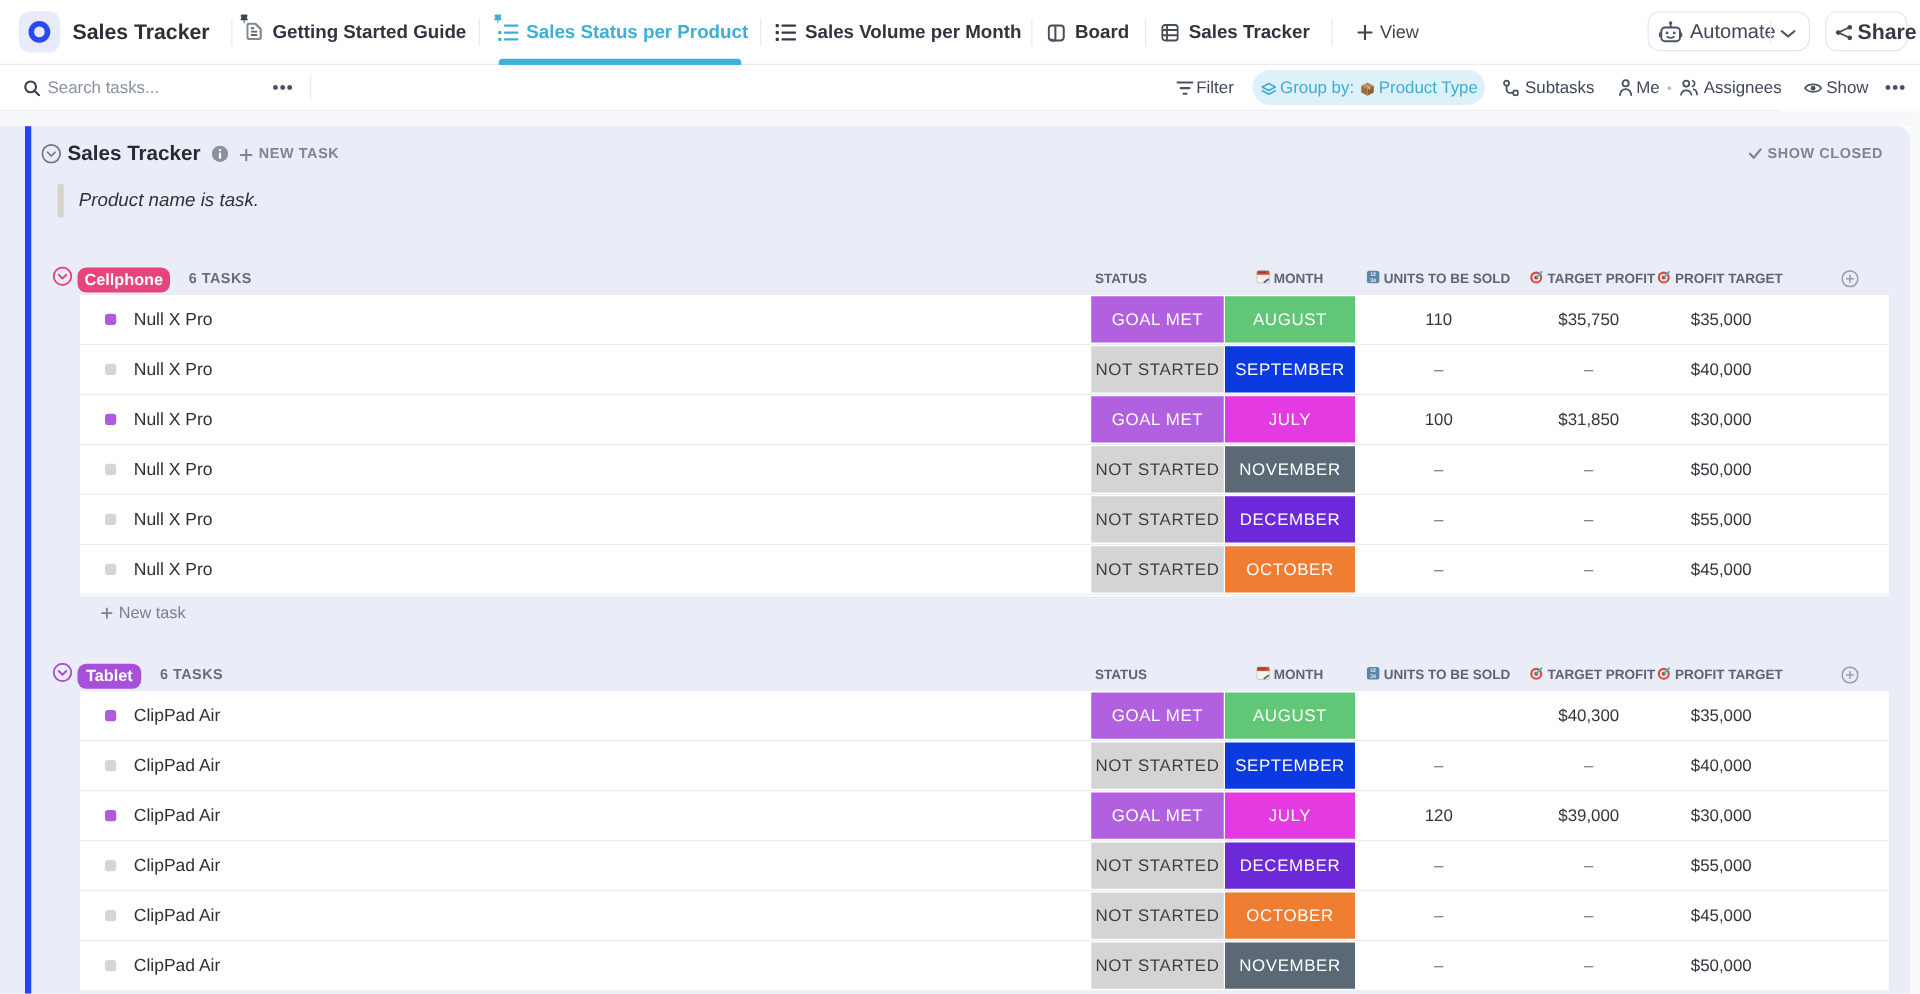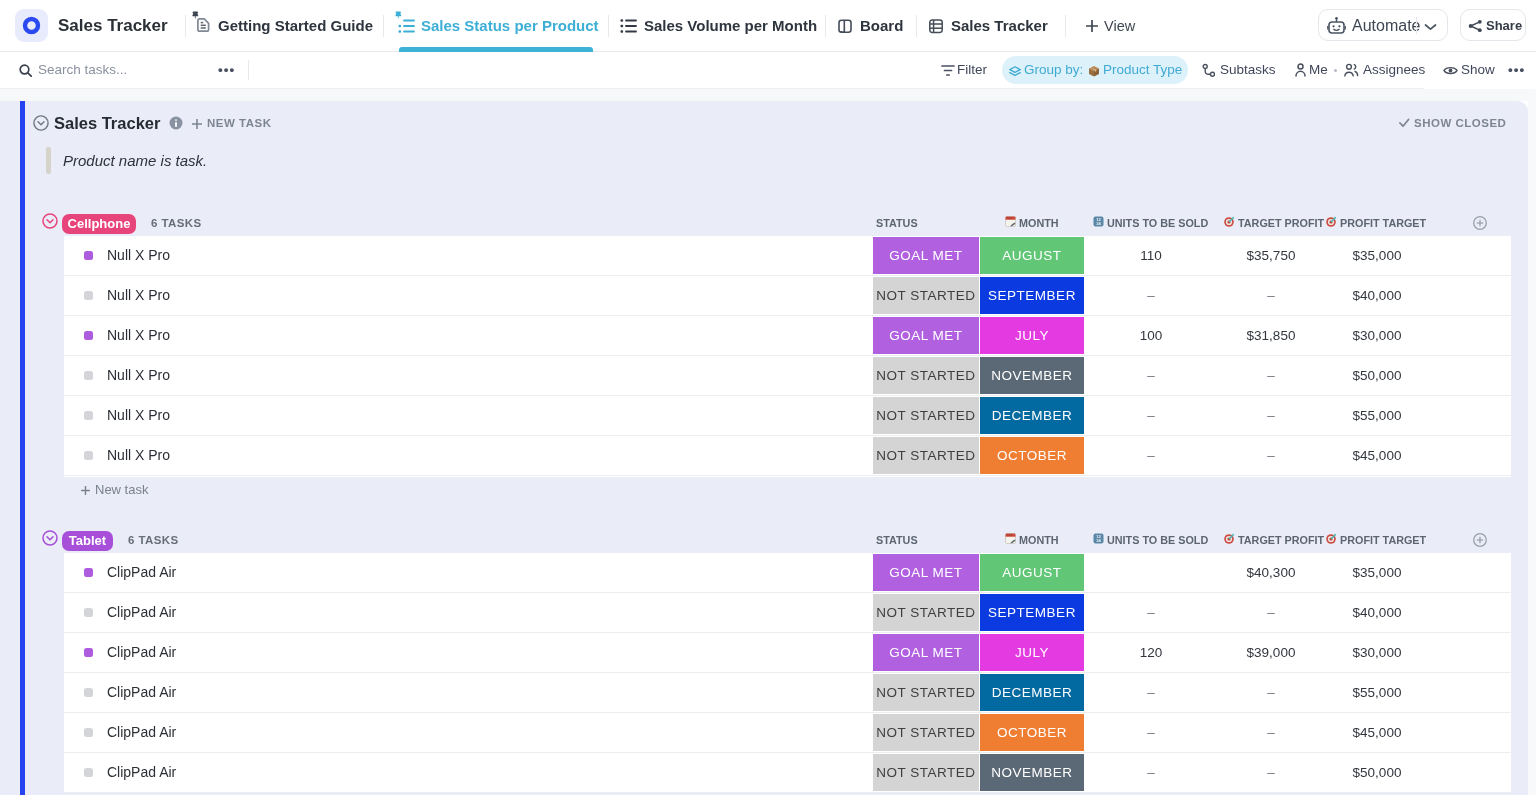--- a/index.html
+++ b/index.html
@@ -35,21 +35,21 @@
 .tname{position:absolute;left:43px;top:0;height:40px;line-height:39px;font-size:14px;color:#2c3036}
 .cell{position:absolute;top:1px;height:37px;line-height:37px;text-align:center;font-weight:normal}
 .scell{left:809px;width:106px;font-size:13.5px;letter-spacing:.5px}
 .mcell{left:916px;width:104px;font-size:13.5px;letter-spacing:.5px}
 .pu{background:#b160e0;color:#fff}
 .gy{background:#d4d4d5;color:#3f3f3f}
 .grn{background:#61c676;color:#fff}
 .blu{background:#0b3be0;color:#fff}
 .mag{background:#e43ae1;color:#fff}
 .sla{background:#5b6875;color:#fff}
-.red{background:#0369a1;color:#fff}
+.red{background:#6d28d9;color:#fff}
 .org{background:#ef7e32;color:#fff}
 .num{position:absolute;top:0;height:40px;line-height:39px;font-size:13.5px;color:#32363e;text-align:center}
 .nu{left:1020px;width:134px}
 .nt{left:1140px;width:134px}
 .np{left:1246px;width:134px}
 .dash{color:#6e7580;font-weight:normal}
 .ic{position:absolute}
 </style></head><body>
 <div id="topbar">
 <div class="logo"></div>
@@ -131,21 +131,21 @@
       <path d="M1.5 3 l5.0 4.2 l5.0 -4.2" fill="none" stroke="#4a5462" stroke-width="1.7" stroke-linecap="round" stroke-linejoin="round"></path>
     </svg>
 <div class="btn" style="left:1460px;width:66px"></div>
 <svg class="ic" style="left:1468px;top:19px" width="14" height="14" viewBox="0 0 14 14">
       <circle cx="11.8" cy="2.8" r="1.9" fill="#3f4855"></circle>
       <circle cx="11.8" cy="11.2" r="1.9" fill="#3f4855"></circle>
       <circle cx="2.6" cy="7" r="1.9" fill="#3f4855"></circle>
       <line x1="2.6" y1="7" x2="11.8" y2="2.8" stroke="#3f4855" stroke-width="1.4"></line>
       <line x1="2.6" y1="7" x2="11.8" y2="11.2" stroke="#3f4855" stroke-width="1.4"></line>
     </svg>
-<div class="tabtxt" style="left:1486px;font-size:13px;color:#343b46">Share</div>
+<div class="tabtxt" style="left:1486px;font-size:17px;color:#343b46">Share</div>
 </div>
 <div id="toolbar">
 <svg class="ic" style="left:19px;top:12px" width="13" height="13" viewBox="0 0 13 13">
       <circle cx="5.5" cy="5.5" r="4.3" fill="none" stroke="#3a414d" stroke-width="1.7"></circle>
       <line x1="8.8" y1="8.8" x2="12.2" y2="12.2" stroke="#3a414d" stroke-width="1.7" stroke-linecap="round"></line>
     </svg>
 <div class="tb" style="left:38px;color:#8a919e">Search tasks...</div>
 <div class="tb" style="left:218px;font-weight:bold;letter-spacing:1px;color:#4a5160">•••</div>
 <div class="vsep" style="left:248px;top:8px;height:20px"></div>
 <svg class="ic" style="left:941px;top:12px" width="14" height="13" viewBox="0 0 14 13">

